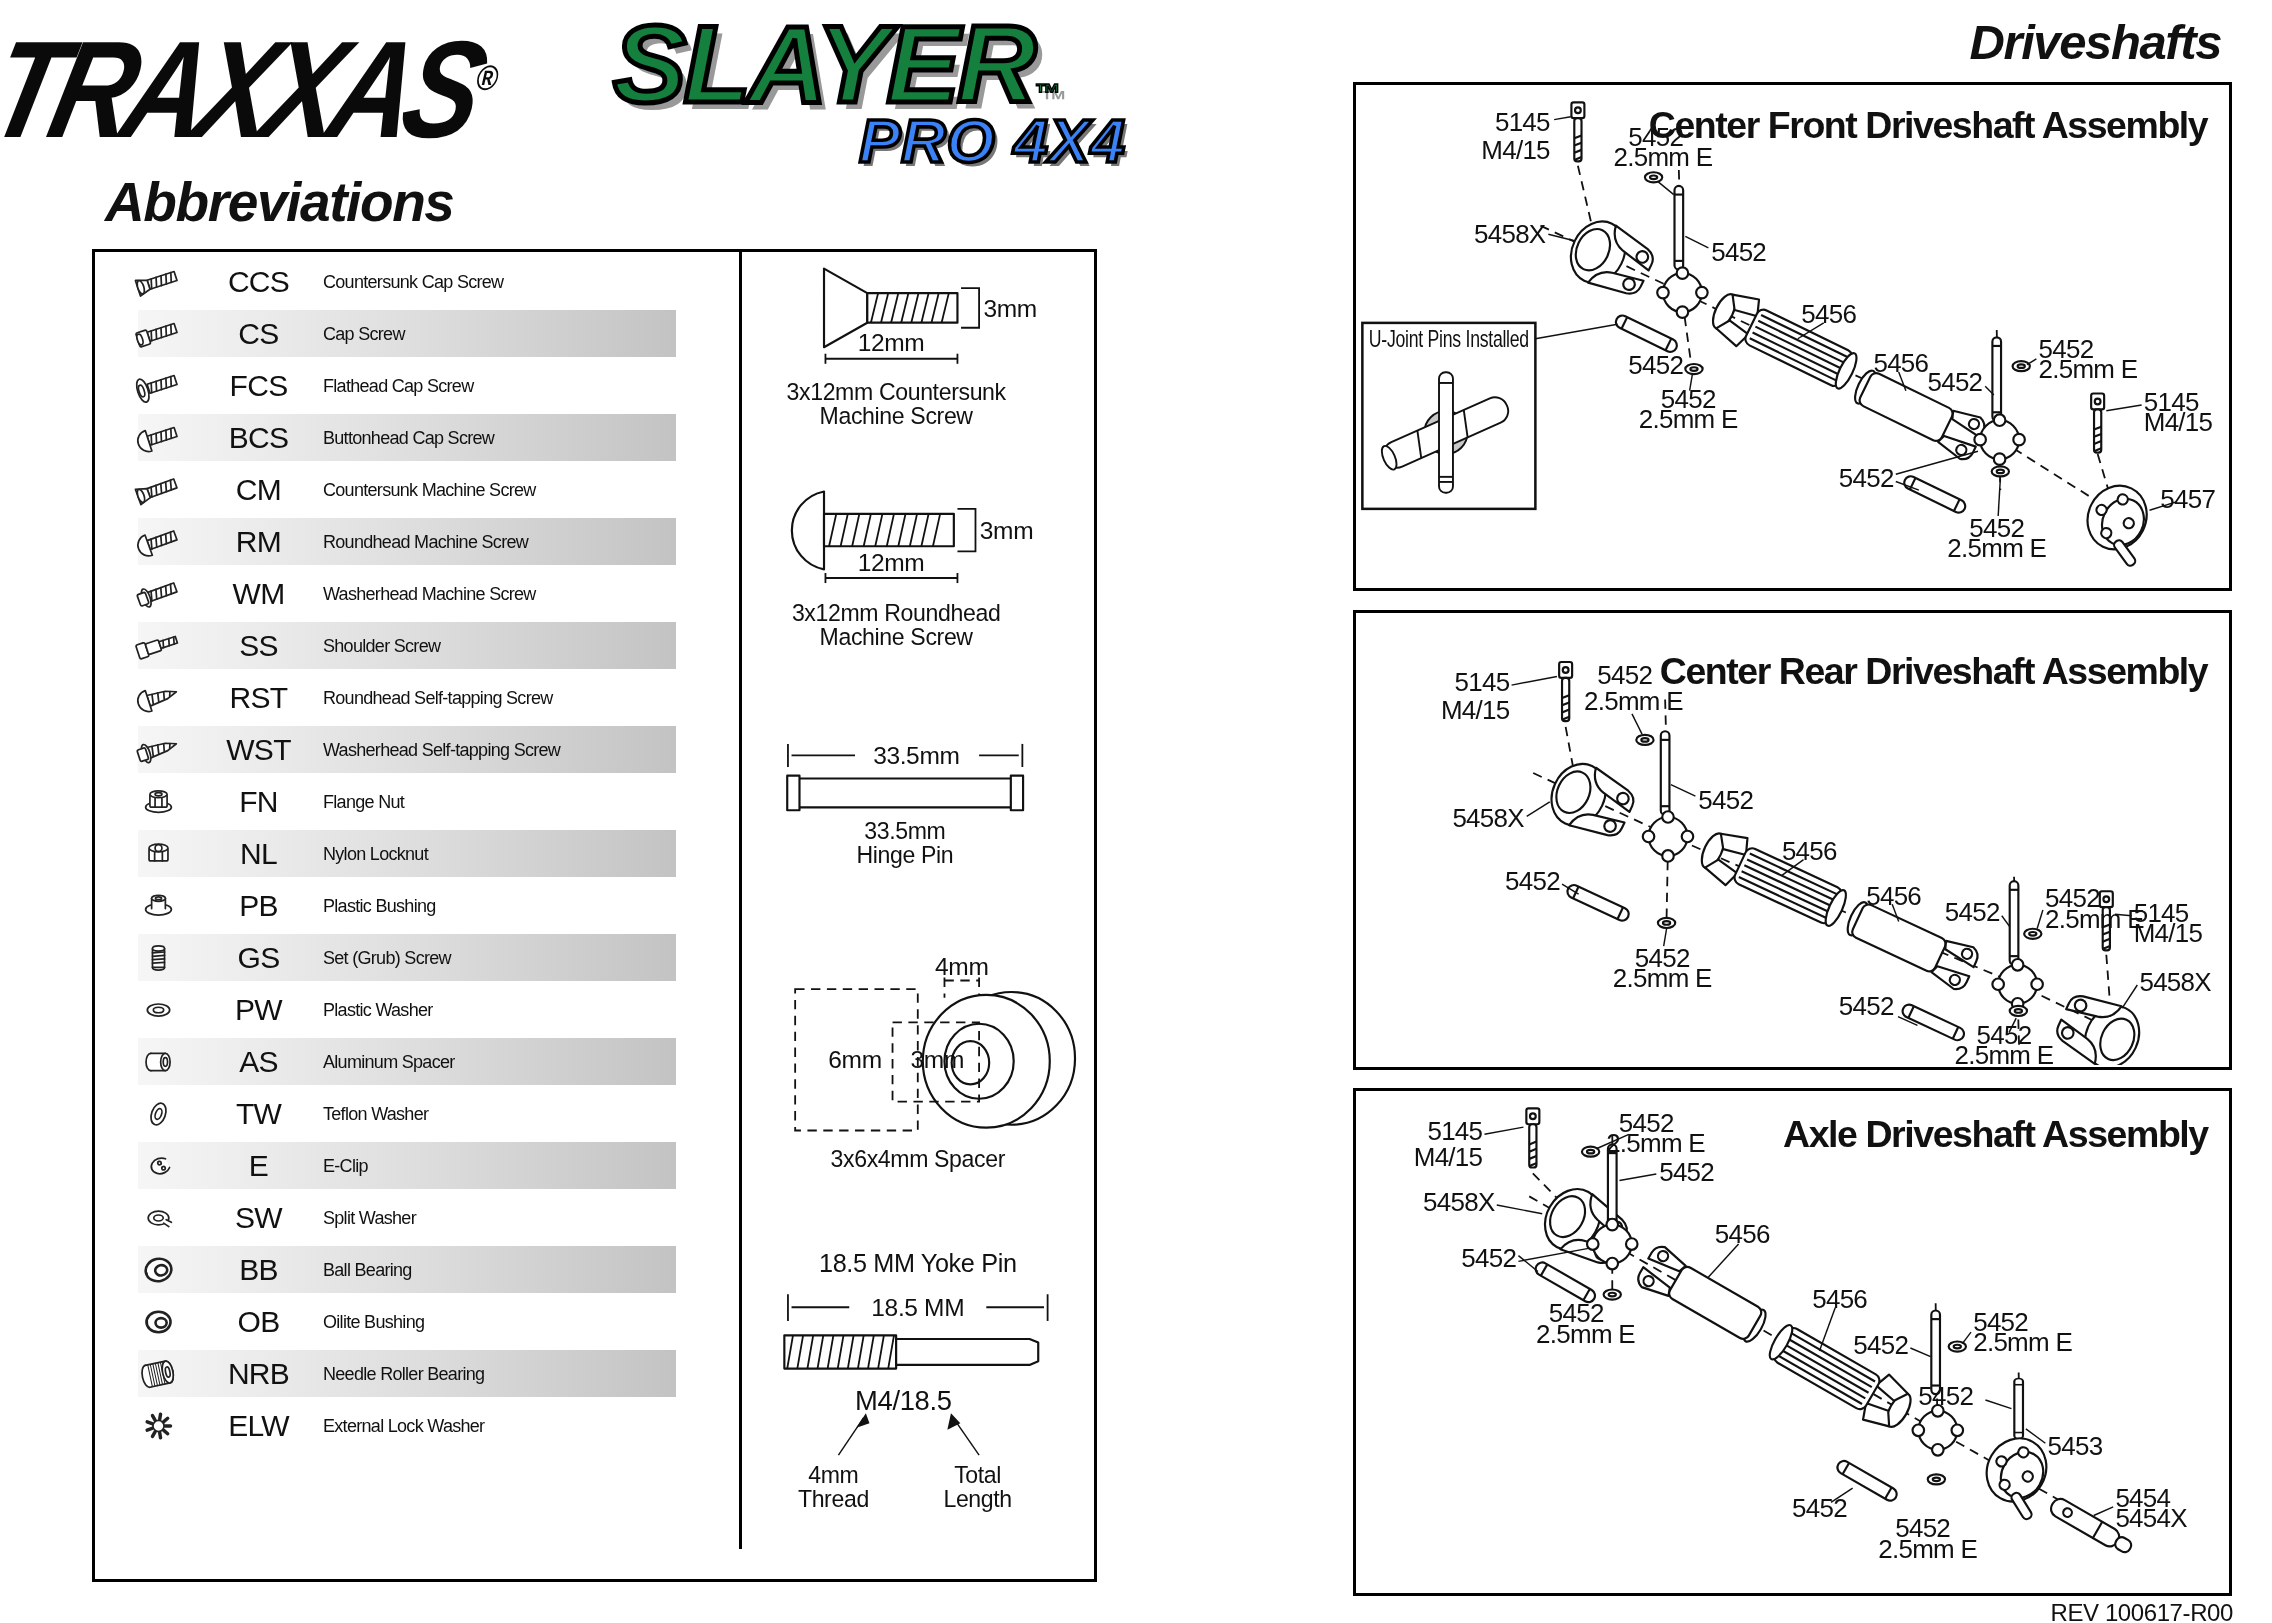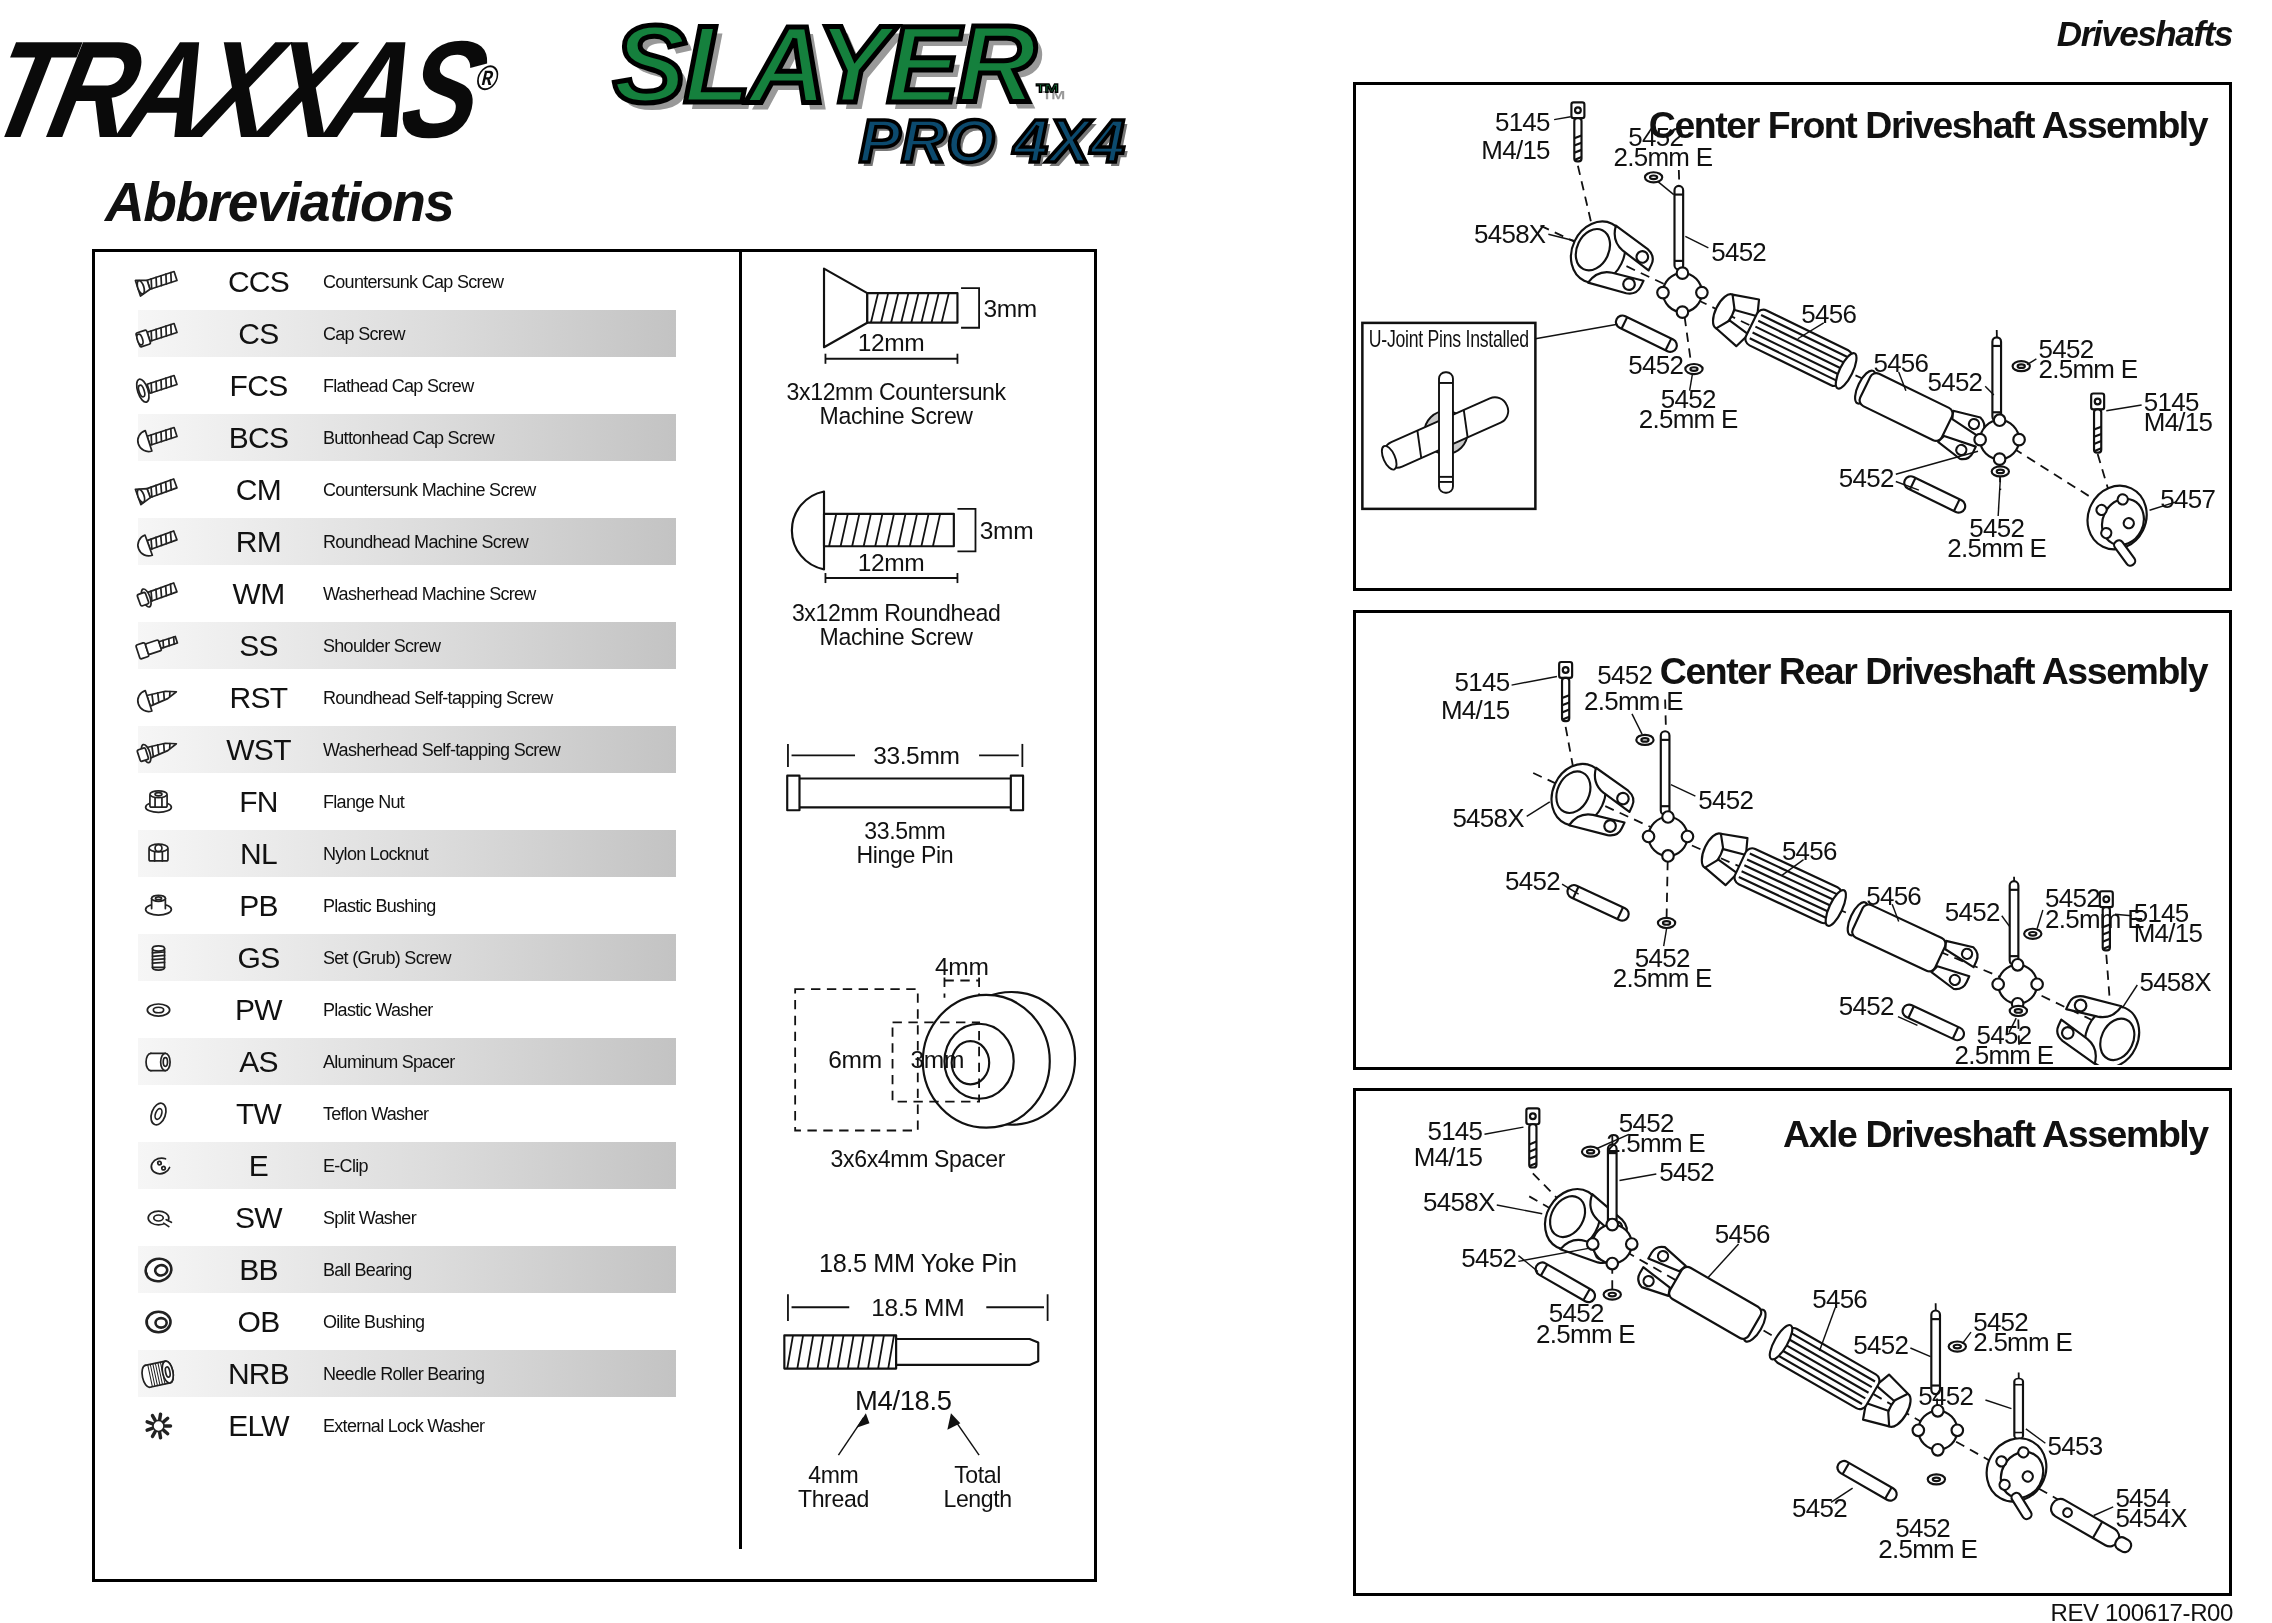--- a/index.html
+++ b/index.html
@@ -9,22 +9,22 @@
   
   #brand{left:13px;top:10px;font-size:113px;font-weight:700;font-style:italic;
          letter-spacing:-8.7px;transform:skewX(-13deg) scaleY(1.22);transform-origin:left top;
          white-space:nowrap;color:#0a0a0a;}
   #brand .reg{font-size:29px;letter-spacing:0;vertical-align:super;}
   #model{left:613px;top:0px;font-size:110px;font-weight:700;font-style:italic;letter-spacing:-2.9px;
          color:#15803d;-webkit-text-stroke:5px #000;white-space:nowrap;
          text-shadow:6.5px 6.5px 0 #999;}
   #model .tm{font-size:26px;-webkit-text-stroke:1.4px #000;}
   #model-sub{left:859px;top:105px;font-size:62px;font-weight:700;font-style:italic;letter-spacing:0.7px;
-         color:#0c4a6e;-webkit-text-stroke:3.6px #000;white-space:nowrap;text-shadow:3.6px 3.6px 0 #777;}
-  #page-title{right:41px;top:14.4px;font-size:35px;font-weight:700;font-style:italic;letter-spacing:-1.4px;}
+         color:#3b82f6;-webkit-text-stroke:3.6px #000;white-space:nowrap;text-shadow:3.6px 3.6px 0 #777;}
+  #page-title{right:52px;top:14.4px;font-size:49px;font-weight:700;font-style:italic;letter-spacing:-1.4px;}
   #abbr-heading{left:105px;top:170px;font-size:55px;font-weight:700;font-style:italic;letter-spacing:-1.4px;}
   
   #abbr-box{left:92px;top:249px;width:1005px;height:1333px;border:3.6px solid #000;box-sizing:border-box;padding-left:8px;}
   #abbr-rows{position:absolute;left:0;top:3.6px;width:642px;}
   .row{position:relative;height:52px;}
   .row:nth-child(even)::before{content:'';position:absolute;left:43px;right:61px;top:2.2px;bottom:2.2px;
        background:linear-gradient(90deg,#f6f6f6 0%,#dcdcdc 55%,#c3c3c3 100%);}
   .abbr-icon{position:absolute;left:36px;top:50%;transform:translateY(-50%);width:55px;height:38px;}
   .abbr-icon use{stroke:#222;stroke-width:2;stroke-linejoin:round;stroke-linecap:round;}
   .code{position:absolute;left:87px;width:153px;text-align:center;top:50%;transform:translateY(-50%);

